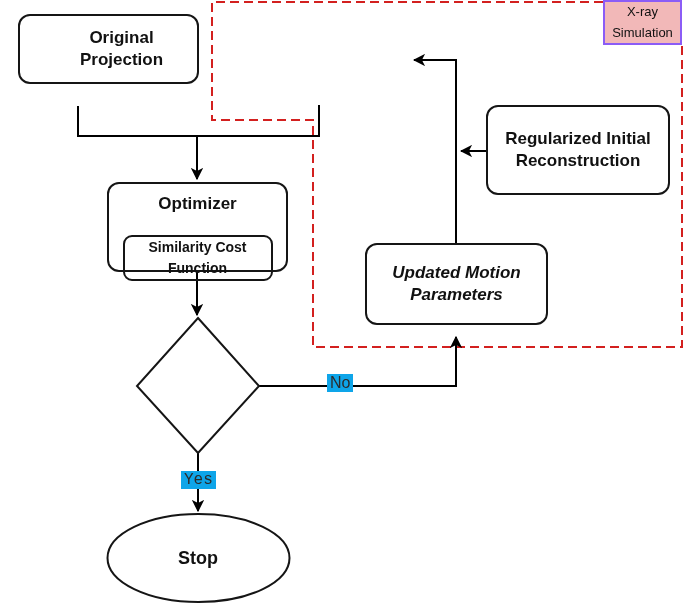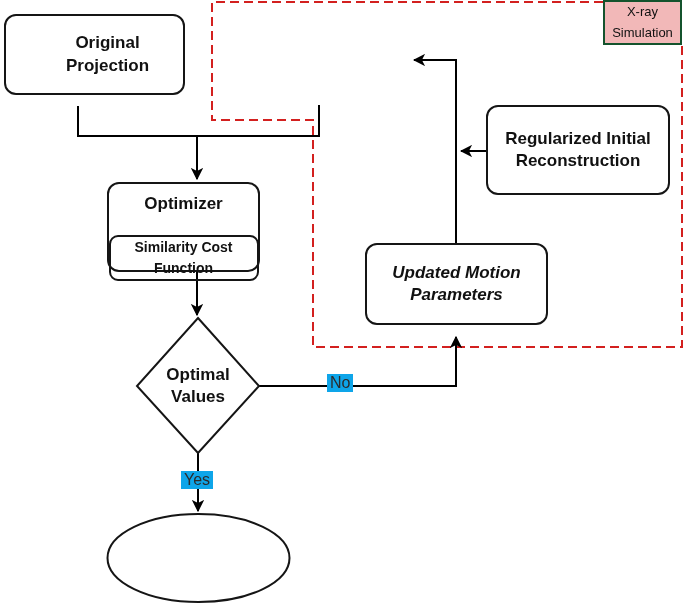--- a/index.html
+++ b/index.html
@@ -8,54 +8,54 @@
     font-family:"Liberation Sans",sans-serif;color:#111;overflow:hidden;
   }
   .wires{position:absolute;left:0;top:0;width:685px;height:608px;}
   .node{
     position:absolute;box-sizing:border-box;background:#ffffff;
     border:2px solid #151515;border-radius:12px;
     display:flex;align-items:center;justify-content:center;
     text-align:center;font-weight:bold;font-size:17px;line-height:1.32;
   }
   .node .lbl{white-space:pre-line;}
-  .n-original{left:4px;top:14px;width:181px;height:81px;padding-left:26px;}
+  .n-original{left:18px;top:14px;width:181px;height:70px;padding-left:26px;}
   .n-synth{left:227px;top:14px;width:183px;height:91px;}
   .n-regularized{left:486px;top:105px;width:184px;height:90px;}
   .n-optimizer{
-    left:107px;top:182px;width:153px;height:90px;
+    left:107px;top:182px;width:181px;height:90px;
     flex-direction:column;justify-content:flex-start;padding-top:9px;
   }
   .n-optimizer .inner-box{
     box-sizing:border-box;margin-top:20px;width:150px;height:46px;
     border:2px solid #151515;border-radius:9px;
     display:flex;align-items:center;justify-content:center;
     font-size:14px;line-height:1.5;
   }
   .n-updated{left:365px;top:243px;width:183px;height:82px;font-style:italic;}
   .n-xray{
     left:603px;top:0px;width:79px;height:45px;
-    background:#f2b8b8;border:2px solid #14532d;border-radius:0;
+    background:#f2b8b8;border:2px solid #8b5cf6;border-radius:0;
     font-weight:normal;font-size:13px;line-height:1.55;
   }
   .diamond-label{
     position:absolute;left:143px;top:358px;width:110px;height:56px;
     display:flex;align-items:center;justify-content:center;text-align:center;
     font-weight:bold;font-size:17px;line-height:1.3;white-space:pre-line;
   }
   .stop-label{
     position:absolute;left:148px;top:546px;width:100px;height:24px;
     display:flex;align-items:center;justify-content:center;
     font-weight:bold;font-size:18px;
   }
   .edge-label{
     position:absolute;background:#0ea5e9;padding:0 3px;
     font-size:16px;color:#2b2b2b;font-weight:normal;
   }
-  .edge-yes{left:181px;top:471px;}
+  .edge-yes{left:181px;top:471px;font-family:Liberation Mono, monospace;}
   .edge-no{left:327px;top:374px;}
 </style>
 </head>
 <body>
 
 <div class="canvas">
 
   <svg class="wires" viewBox="0 0 685 608" xmlns="http://www.w3.org/2000/svg">
     <defs>
       <marker id="arr" viewBox="0 0 10 10" refX="9" refY="5" markerWidth="6.2" markerHeight="6.2" orient="auto-start-reverse">
@@ -104,20 +104,19 @@
       <span class="lbl">Similarity Cost
 Function</span>
     </div>
   </div>
 
   <div class="node n-updated">
     <span class="lbl">Updated Motion
 Parameters</span>
   </div>
 
-  <div class="diamond-label">Optimal
-Values</div>
 
+  <div class="stop-label">Stop</div>
 
   <div class="edge-label edge-yes">Yes</div>
   <div class="edge-label edge-no">No</div>
 
 </div>
 
 </body></html>

